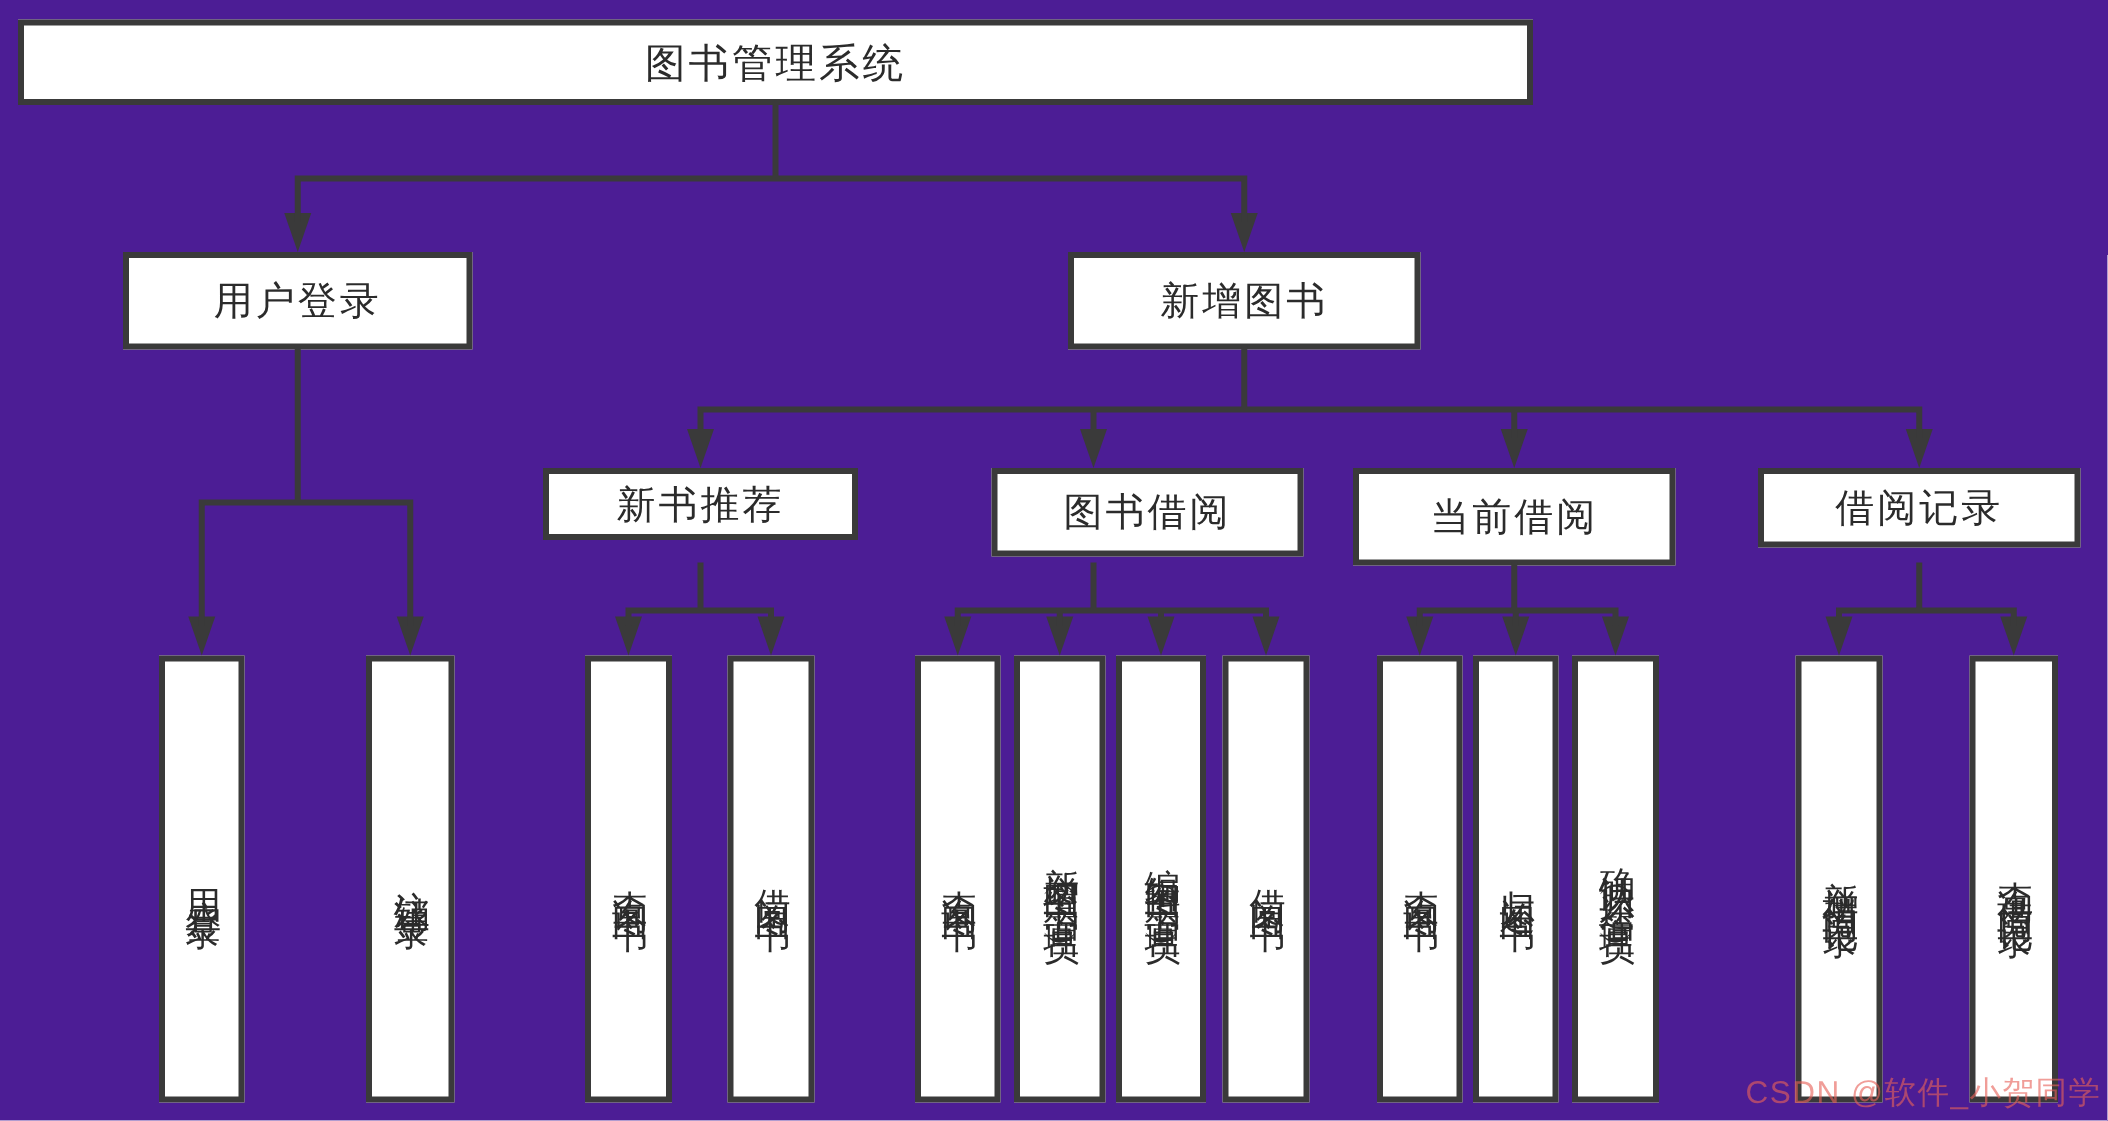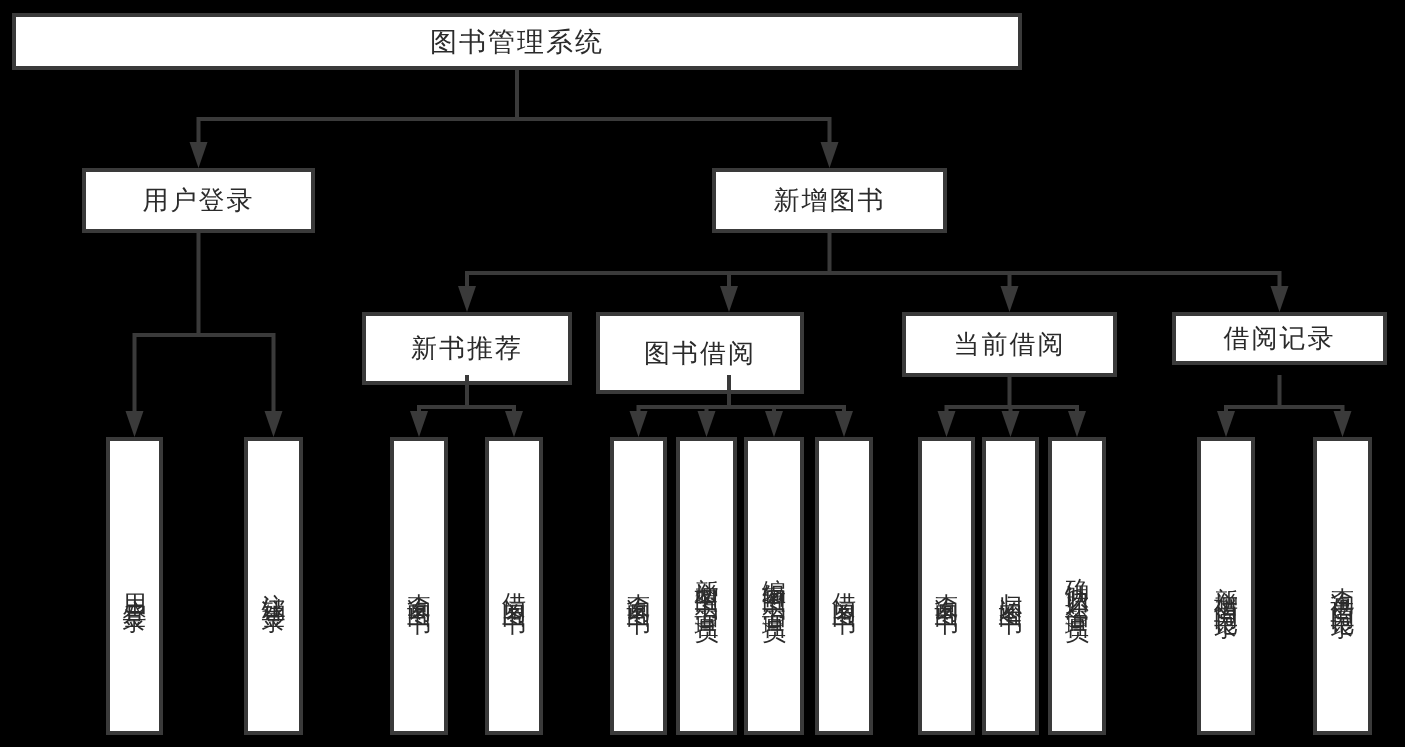--- a/index.html
+++ b/index.html
@@ -1,38 +1,38 @@
 <!DOCTYPE html>
 <html><head>
 <meta charset="utf-8">
 <style>
   html,body{margin:0;padding:0;background:#ffffff;}
   .canvas{
-    position:relative;width:1405px;height:747px;background:#000000;overflow:hidden;
+    position:relative;width:1405px;height:747px;background:#4c1d95;overflow:hidden;
     font-family:"Liberation Sans","DejaVu Sans",sans-serif;
   }
   .box{
     position:absolute;box-sizing:border-box;background:#ffffff;
     border:4px solid #3a3a3a;display:flex;align-items:center;justify-content:center;
     color:#2b2b2b;text-align:center;
   }
   .h{font-size:26px;letter-spacing:2px;}
   .root-box{font-size:27px;}
   .v{writing-mode:vertical-rl;font-size:24px;letter-spacing:6px;}
   #connectors{position:absolute;left:0;top:0;pointer-events:none;}
   .watermark{
     position:absolute;right:4px;bottom:5px;font-size:21px;letter-spacing:1px;
     color:rgba(231,97,89,0.62);z-index:5;white-space:nowrap;
   }
   
   [data-node="root"]{left:12px;top:13px;width:1010px;height:57px;}
   [data-node="userLogin"]{left:82px;top:168px;width:233px;height:65px;}
   [data-node="bookMgmt"]{left:712px;top:168px;width:235px;height:65px;}
-  [data-node="newBookRec"]{left:362px;top:312px;width:210px;height:73px;text-align:center;}
-  [data-node="bookBorrow"]{left:596px;top:312px;width:208px;height:82px;}
+  [data-node="newBookRec"]{left:362px;top:312px;width:210px;height:48px;text-align:center;}
+  [data-node="bookBorrow"]{left:661px;top:312px;width:208px;height:59px;}
   [data-node="currentBorrow"]{left:902px;top:312px;width:215px;height:65px;justify-content:center;}
   [data-node="borrowRecords"]{left:1172px;top:312px;width:215px;height:53px;}
   [data-node="loginLeaf"]{left:106px;top:437px;width:57px;height:298px;}
   [data-node="logoutLeaf"]{left:244px;top:437px;width:59px;height:298px;}
   [data-node="recQueryBooks"]{left:390px;top:437px;width:58px;height:298px;}
   [data-node="recBorrowBooks"]{left:485px;top:437px;width:58px;height:298px;}
   [data-node="borQueryBooks"]{left:610px;top:437px;width:57px;height:298px;}
   [data-node="borAddBooks"]{left:676px;top:437px;width:61px;height:298px;}
   [data-node="borEditBooks"]{left:744px;top:437px;width:60px;height:298px;}
   [data-node="borBorrowBooks"]{left:815px;top:437px;width:58px;height:298px;}
@@ -133,13 +133,14 @@
       <path d="M729 377V407M638.5 407H844M638.5 407V415M706.5 407V415M774 407V415M844 407V415" stroke="#3a3a3a" stroke-width="4" fill="none" stroke-linecap="square"></path>
       <polygon points="937.5,411 955.5,411 946.5,437" fill="#3a3a3a"></polygon>
       <polygon points="1001.5,411 1019.5,411 1010.5,437" fill="#3a3a3a"></polygon>
       <polygon points="1068,411 1086,411 1077,437" fill="#3a3a3a"></polygon>
       <path d="M1009.5 377V407M946.5 407H1077M946.5 407V415M1010.5 407V415M1077 407V415" stroke="#3a3a3a" stroke-width="4" fill="none" stroke-linecap="square"></path>
       <polygon points="1217,411 1235,411 1226,437" fill="#3a3a3a"></polygon>
       <polygon points="1333.5,411 1351.5,411 1342.5,437" fill="#3a3a3a"></polygon>
       <path d="M1279.5 377V407M1226 407H1342.5M1226 407V415M1342.5 407V415" stroke="#3a3a3a" stroke-width="4" fill="none" stroke-linecap="square"></path>
     </svg>
 
+  <div class="watermark">CSDN @软件_小贺同学</div>
 </div>
 
 </body></html>

